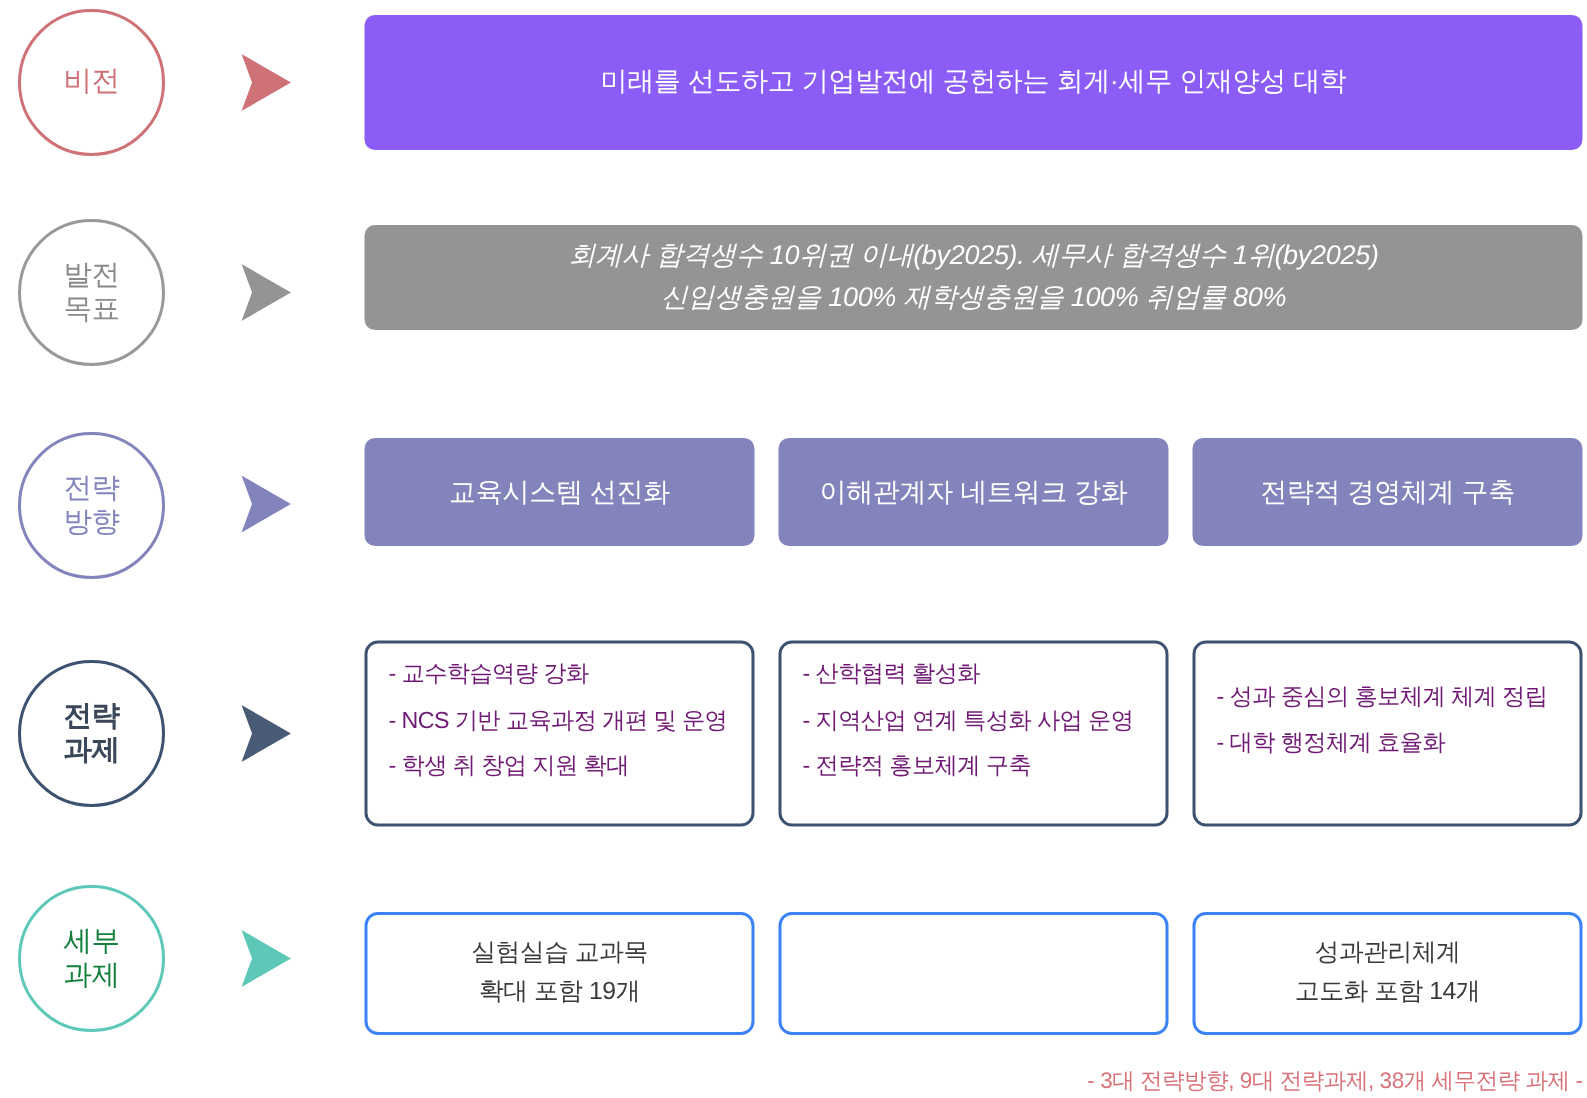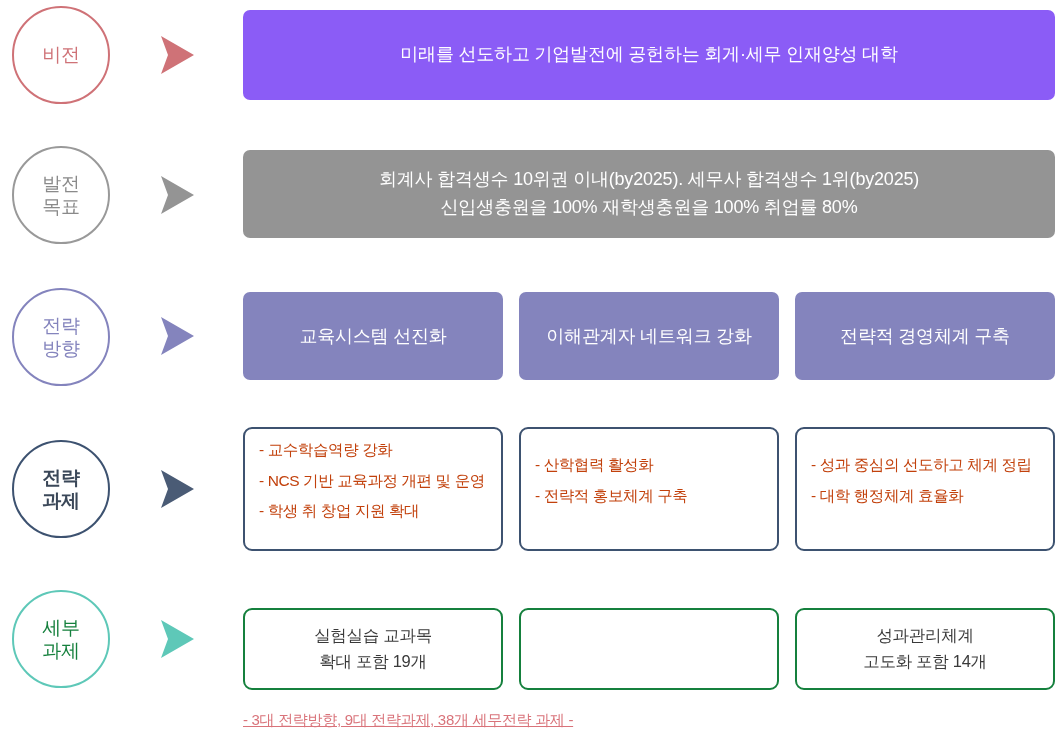--- a/index.html
+++ b/index.html
@@ -91,71 +91,70 @@
     box-sizing: border-box;
     width: 260px;
     display: flex;
     align-items: center;
     justify-content: center;
     text-align: center;
   }
 
   
   .cell-direction {
-    height: 88px;
+    height: 72px;
     border-radius: 7px;
     background: #8484bd;
     color: #ffffff;
     font-size: 18px;
     letter-spacing: -0.2px;
   }
 
   
   .cell-task {
     height: 124px;
     border-radius: 9px;
     border: 2px solid #3d5270;
     background: #ffffff;
-    color: #c2410c;
+    color: #701a75;
     align-items: center;
     justify-content: flex-start;
     padding: 0 12px 16px 14px;
   }
   .task-list {
     text-align: left;
     font-size: 15.5px;
     line-height: 1.97;
     letter-spacing: -0.4px;
     width: 100%;
   }
   .task-list div { white-space: nowrap; }
 
   
   .cell-detail {
     height: 82px;
     border-radius: 9px;
-    border: 2px solid #15803d;
+    border: 2px solid #3b82f6;
     background: #ffffff;
     color: #3a3a3a;
     font-size: 16.5px;
     line-height: 1.55;
     letter-spacing: -0.3px;
     text-align: center;
   }
   .cell-detail .two-line { display: block; }
 
   .footer {
     position: absolute;
     left: 243px;
     width: 812px;
-    text-align: left;
+    text-align: right;
     font-size: 15px;
     letter-spacing: -0.3px;
     color: #d9737a;
-    text-decoration: underline;
   }
 </style>
 </head>
 <body>
 
 <div class="stage">
 
   <div class="label-col">
 
     <div class="circle" style="left:12px; top:6px; border-color:#cf7277; color:#cf7277;">
@@ -210,21 +209,21 @@
   </div>
 
   <div class="content-col" style="top:0; height:732px;">
 
     <div class="banner" style="top:10px; height:90px; background:#8b5cf6;">
       <div>
         <div>미래를 선도하고 기업발전에 공헌하는 회게·세무 인재양성 대학</div>
       </div>
     </div>
 
-    <div class="banner" style="top:150px; height:88px; background:#949494;">
+    <div class="banner" style="top:150px; height:70px; background:#949494;font-style:italic;">
       <div>
         <div>회계사 합격생수 10위권 이내(by2025). 세무사 합격생수 1위(by2025)</div>
         <div>신입생충원을 100% 재학생충원을 100% 취업률 80%</div>
       </div>
     </div>
 
     <div class="triple" style="top:292px;">
       <div class="cell cell-direction">
         <span>교육시스템  선진화</span>
       </div>
@@ -242,27 +241,28 @@
         <div class="task-list">
           <div>- 교수학습역량 강화</div>
           <div>- NCS 기반 교육과정 개편 및 운영</div>
           <div>- 학생 취 창업 지원 확대</div>
         </div>
       </div>
 
       <div class="cell cell-task">
         <div class="task-list">
           <div>- 산학협력 활성화</div>
+          <div>- 지역산업 연계 특성화 사업 운영</div>
           <div>- 전략적 홍보체계 구축</div>
         </div>
       </div>
 
       <div class="cell cell-task">
         <div class="task-list">
-          <div>- 성과 중심의 선도하고 체계 정립</div>
+          <div>- 성과 중심의 홍보체계 체계 정립</div>
           <div>- 대학 행정체계 효율화</div>
         </div>
       </div>
 
     </div>
 
     <div class="triple" style="top:608px;">
 
       <div class="cell cell-detail">
         <div>

